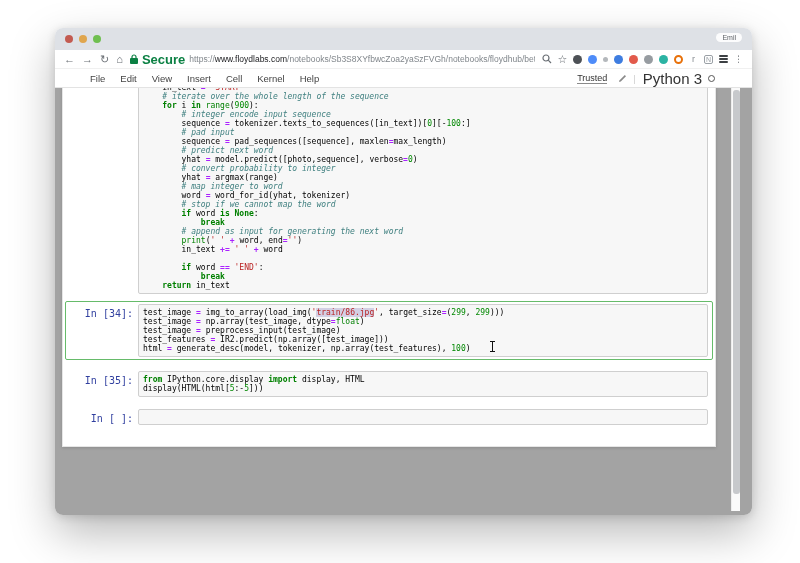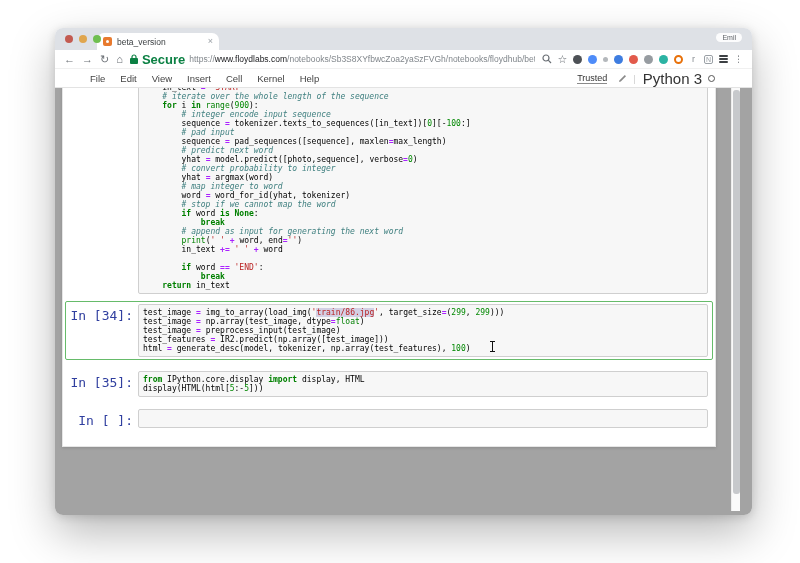--- a/index.html
+++ b/index.html
@@ -53,21 +53,21 @@
   .content { position:relative; height:427px; background:#a3a3a3; overflow:hidden; border-radius:0 0 8px 8px; }
   .nb-container {
     position:absolute; left:7px; top:-6px; width:654px; height:365px;
     background:#fff; border:1px solid #E6E6E6; box-shadow:0 1px 3px rgba(0,0,0,.14);
     padding:0 2px;
   }
   .cell { display:flex; border:1px solid transparent; padding:2px; margin-bottom:4px; border-radius:2px; }
   .cell.selected { border-color:#66BB6A; margin-top:4px; margin-bottom:8px; }
   .cell.clipped { margin-top:-7px; }
   .cell.gap-lg { margin-top:6px; }
-  .prompt { width:70px; flex:none; text-align:right; padding:4px 5px 0 0; font-family:"DejaVu Sans Mono",monospace; font-size:13px; color:#303F9F; white-space:nowrap; }
+  .prompt { width:70px; flex:none; text-align:right; padding:4px 5px 0 0; font-family:"DejaVu Sans Mono",monospace; font-size:10px; color:#303F9F; white-space:nowrap; }
   .codebox { flex:1; border:1px solid #CFCFCF; background:#F7F7F7; border-radius:2px; padding:3px 4px; min-height:16px; margin-right:2px; }
   .cm-line { height:9px; line-height:9px; font-size:8px; font-family:"DejaVu Sans Mono",monospace; white-space:pre; }
   .tk-p { color:#000; }
   .tk-k { color:#008000; font-weight:bold; }
   .tk-b { color:#008000; }
   .tk-n { color:#008800; }
   .tk-s { color:#BA2121; }
   .tk-c { color:#408080; font-style:italic; }
   .tk-o { color:#AA22FF; font-weight:bold; }
   .tk-sel { color:#BA2121; background:#D3D0E4; }
@@ -81,25 +81,20 @@
 <body>
 
 <div class="window">
 
   <div class="tabstrip">
     <div class="traffic">
         <span class="light" style="background: rgb(195, 91, 81);"></span>
         <span class="light" style="background: rgb(224, 166, 78);"></span>
         <span class="light" style="background: rgb(111, 191, 80);"></span>
       </div>
-    <div class="tab">
-      <span class="favicon"></span>
-      <span class="tab-title">beta_version</span>
-      <span class="tab-close">×</span>
-    </div>
     <span class="profile-pill">Emil</span>
   </div>
 
   <div class="toolbar">
     <span class="navicon">←</span>
     <span class="navicon">→</span>
     <span class="navicon">↻</span>
     <span class="navicon">⌂</span>
     <div class="omnibox">
       <svg width="8" height="10" viewBox="0 0 8 10" style="flex:none">
@@ -162,21 +157,21 @@
               <div class="cm-line"><span class="tk-p">    in_text </span><span class="tk-o">=</span><span class="tk-p"> </span><span class="tk-s">'START'</span></div>
               <div class="cm-line"><span class="tk-p">    </span><span class="tk-c"># iterate over the whole length of the sequence</span></div>
               <div class="cm-line"><span class="tk-p">    </span><span class="tk-k">for</span><span class="tk-p"> i </span><span class="tk-k">in</span><span class="tk-p"> </span><span class="tk-b">range</span><span class="tk-p">(</span><span class="tk-n">900</span><span class="tk-p">):</span></div>
               <div class="cm-line"><span class="tk-p">        </span><span class="tk-c"># integer encode input sequence</span></div>
               <div class="cm-line"><span class="tk-p">        sequence </span><span class="tk-o">=</span><span class="tk-p"> tokenizer.texts_to_sequences([in_text])[</span><span class="tk-n">0</span><span class="tk-p">][-</span><span class="tk-n">100</span><span class="tk-p">:]</span></div>
               <div class="cm-line"><span class="tk-p">        </span><span class="tk-c"># pad input</span></div>
               <div class="cm-line"><span class="tk-p">        sequence </span><span class="tk-o">=</span><span class="tk-p"> pad_sequences([sequence], maxlen</span><span class="tk-o">=</span><span class="tk-p">max_length)</span></div>
               <div class="cm-line"><span class="tk-p">        </span><span class="tk-c"># predict next word</span></div>
               <div class="cm-line"><span class="tk-p">        yhat </span><span class="tk-o">=</span><span class="tk-p"> model.predict([photo,sequence], verbose</span><span class="tk-o">=</span><span class="tk-n">0</span><span class="tk-p">)</span></div>
               <div class="cm-line"><span class="tk-p">        </span><span class="tk-c"># convert probability to integer</span></div>
-              <div class="cm-line"><span class="tk-p">        yhat </span><span class="tk-o">=</span><span class="tk-p"> argmax(word)</span></div>
+              <div class="cm-line"><span class="tk-p">        yhat </span><span class="tk-o">=</span><span class="tk-p"> argmax(range)</span></div>
               <div class="cm-line"><span class="tk-p">        </span><span class="tk-c"># map integer to word</span></div>
               <div class="cm-line"><span class="tk-p">        word </span><span class="tk-o">=</span><span class="tk-p"> word_for_id(yhat, tokenizer)</span></div>
               <div class="cm-line"><span class="tk-p">        </span><span class="tk-c"># stop if we cannot map the word</span></div>
               <div class="cm-line"><span class="tk-p">        </span><span class="tk-k">if</span><span class="tk-p"> word </span><span class="tk-k">is</span><span class="tk-p"> </span><span class="tk-k">None</span><span class="tk-p">:</span></div>
               <div class="cm-line"><span class="tk-p">            </span><span class="tk-k">break</span></div>
               <div class="cm-line"><span class="tk-p">        </span><span class="tk-c"># append as input for generating the next word</span></div>
               <div class="cm-line"><span class="tk-p">        </span><span class="tk-b">print</span><span class="tk-p">(</span><span class="tk-s">' '</span><span class="tk-p"> </span><span class="tk-o">+</span><span class="tk-p"> word, end</span><span class="tk-o">=</span><span class="tk-s">''</span><span class="tk-p">)</span></div>
               <div class="cm-line"><span class="tk-p">        in_text </span><span class="tk-o">+=</span><span class="tk-p"> </span><span class="tk-s">' '</span><span class="tk-p"> </span><span class="tk-o">+</span><span class="tk-p"> word</span></div>
               <div class="cm-line"><span class="tk-p">        </span></div>
               <div class="cm-line"><span class="tk-p">        </span><span class="tk-k">if</span><span class="tk-p"> word </span><span class="tk-o">==</span><span class="tk-p"> </span><span class="tk-s">'END'</span><span class="tk-p">:</span></div>

